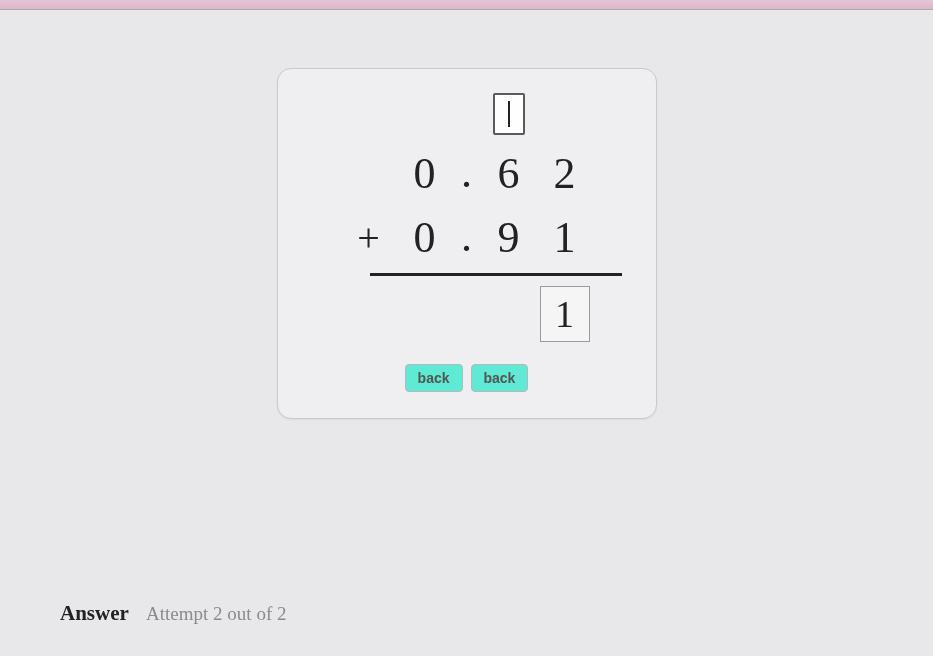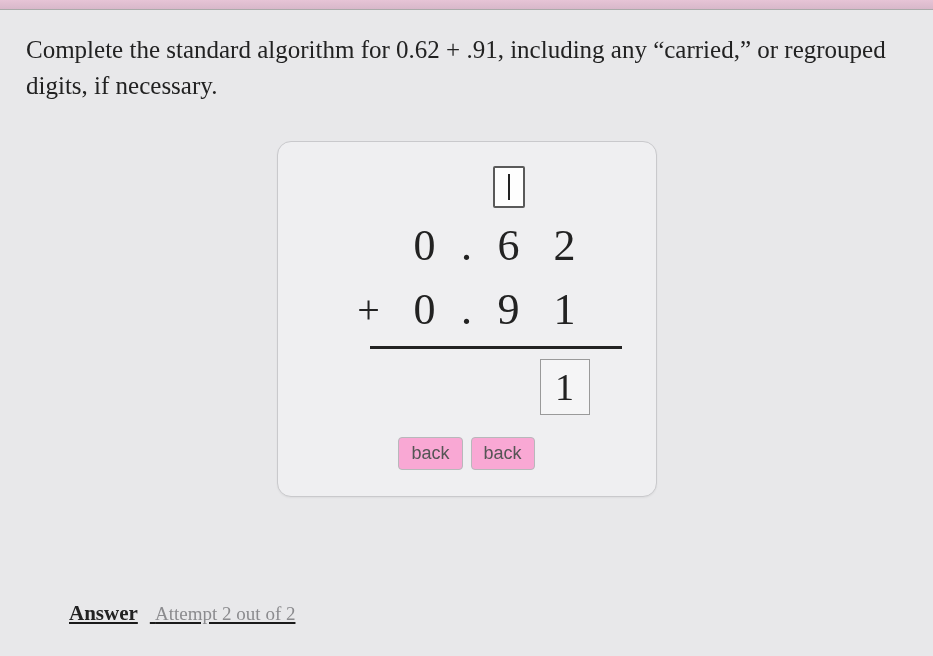--- a/index.html
+++ b/index.html
@@ -82,52 +82,51 @@
     font-size: 38px;
   }
   .nav-buttons {
     margin-top: 18px;
     display: flex;
     gap: 8px;
     justify-content: center;
   }
   .nav-btn {
     font-family: Arial, sans-serif;
-    font-size: 18px;
+    font-size: 14px;
     color: #555;
-    background: #f9a8d4;
+    background: #5eead4;
     border: 1px solid #b8b8bb;
     border-radius: 4px;
     padding: 5px 12px;
     cursor: pointer;
+    font-weight: bold;
   }
   .answer-line {
     position: absolute;
-    left: 69px;
+    left: 60px;
     bottom: 30px;
     font-size: 21px;
-    text-decoration: underline;
   }
   .answer-label {
     font-weight: bold;
     color: #222;
     margin-right: 12px;
   }
   .attempt {
     color: #8b8b8e;
     font-size: 19px;
   }
 </style>
 </head>
 <body>
 
 <div class="topbar"></div>
 
 <div class="content">
-  <p class="prompt">Complete the standard algorithm for 0.62 + .91, including any “carried,” or regrouped digits, if necessary.</p>
 
   <div class="work-area">
     <div class="math">
 
       <div class="row carry-row">
         <div></div>
         <div></div>
         <div></div>
         <div class="carry-box">
             <span class="cursor"></span>

